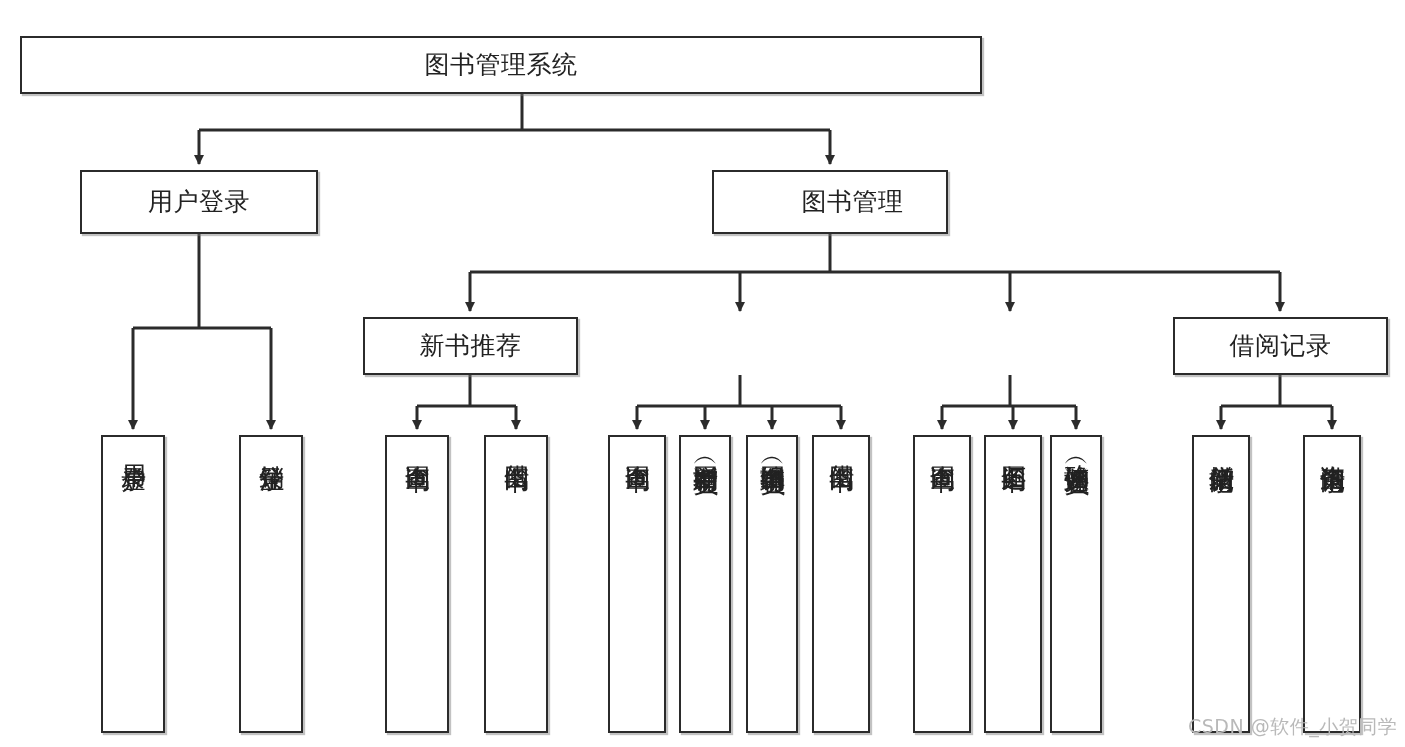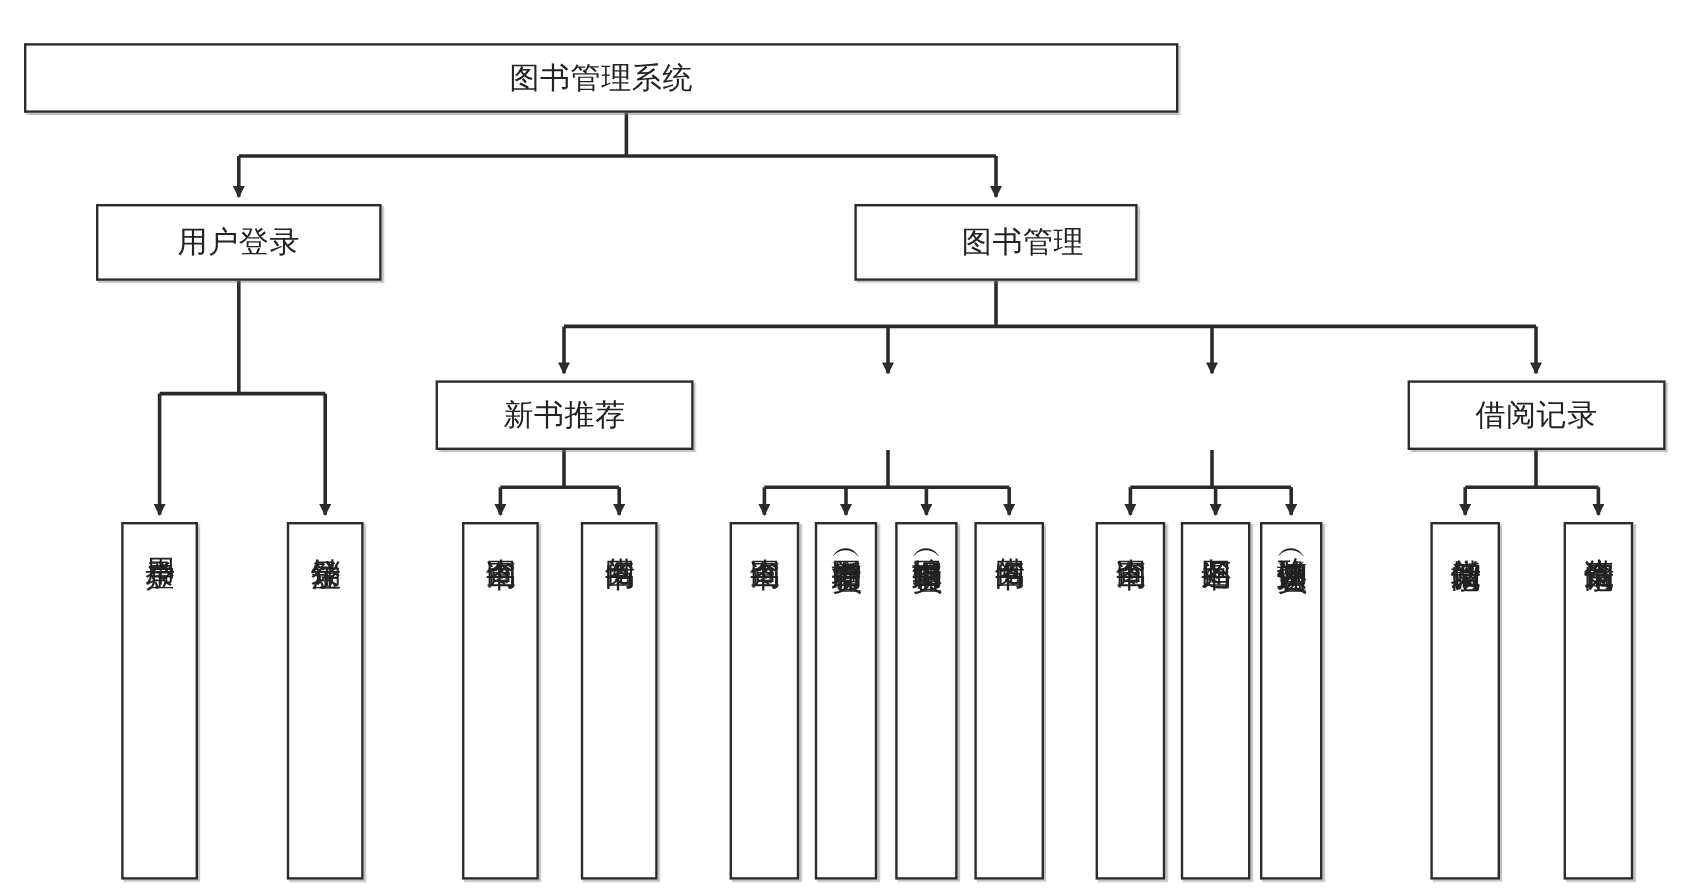--- a/index.html
+++ b/index.html
@@ -179,13 +179,14 @@
   <div class="node vert" style="left: 1050px; top: 435px; width: 52px; height: 298px;">
     <span class="node-label">确认归还（管理员）</span>
   </div>
   <div class="node vert" style="left: 1192px; top: 435px; width: 58px; height: 298px;">
     <span class="node-label">新增借阅记录</span>
   </div>
   <div class="node vert" style="left: 1303px; top: 435px; width: 58px; height: 298px;">
     <span class="node-label">查询借阅记录</span>
   </div>
 
+  <div id="watermark">CSDN @软件_小贺同学</div>
 </div>
 
 </body></html>

